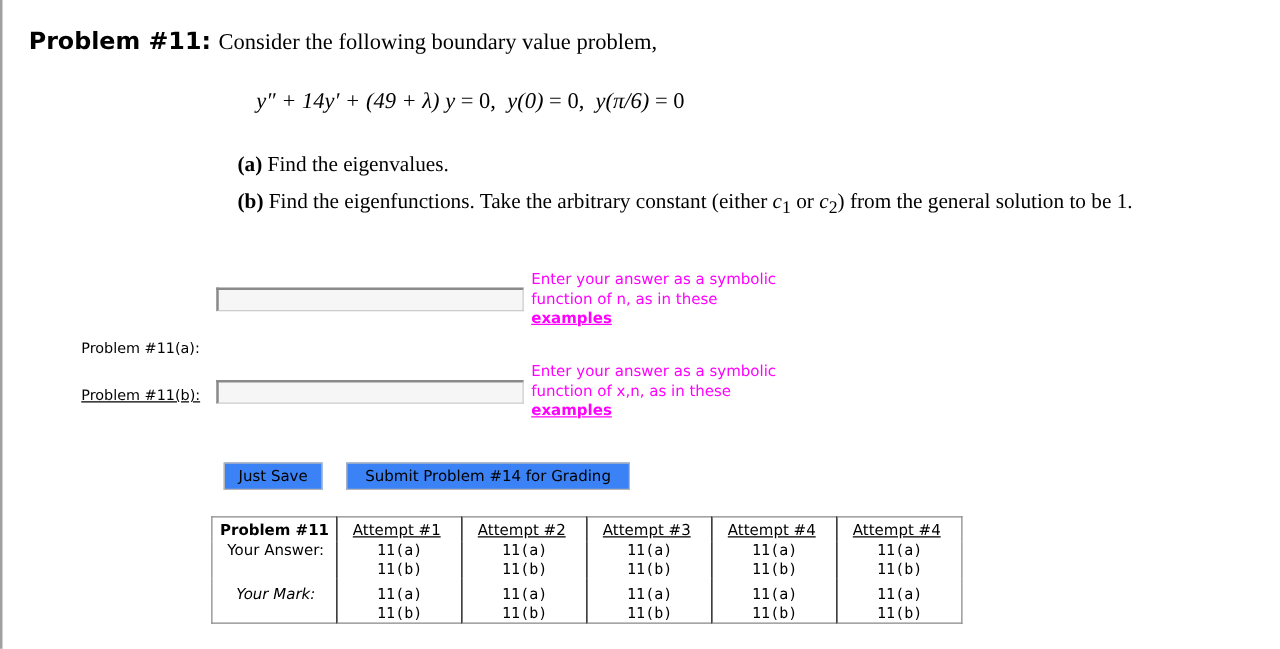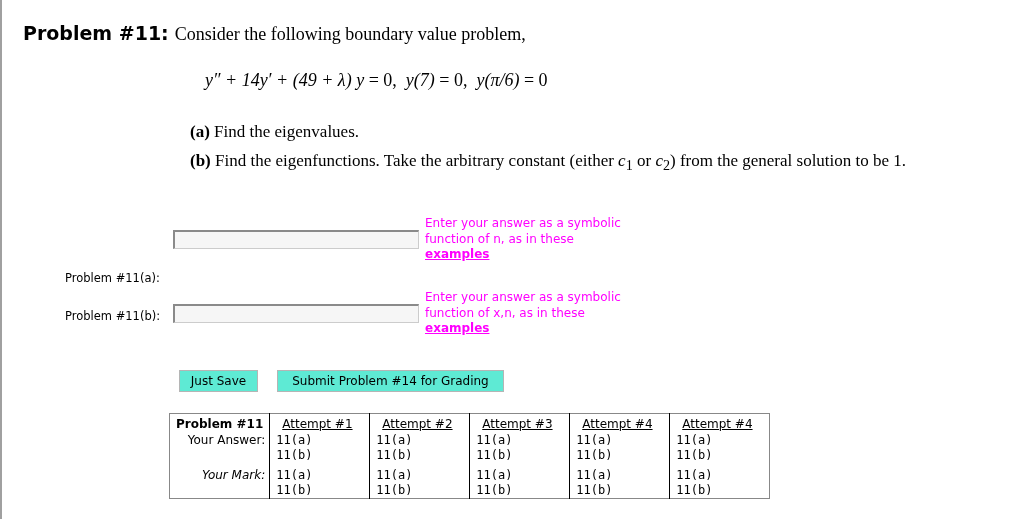--- a/index.html
+++ b/index.html
@@ -10,54 +10,54 @@
   .serif { font-family:"Liberation Serif", "DejaVu Serif", serif; }
   .intro { font-size:18px; margin-left:6px; }
   .equation { position:absolute; left:205px; top:70px; font-family:"Liberation Serif", serif; font-size:18px; white-space:nowrap; }
   .equation i { font-style:italic; }
   .part { position:absolute; left:190px; font-family:"Liberation Serif", serif; font-size:17px; white-space:nowrap; }
   .part b { font-weight:bold; }
   .part-a { top:122px; }
   .part-b { top:151px; }
   .label { position:absolute; left:65px; font-size:11.5px; font-family:"DejaVu Sans", sans-serif; }
   .label-a { top:235px;margin-top:36px; }
-  .label-b { top:309px; }
+  .label-b { top:309px;text-decoration:underline; }
   .answer-input { position:absolute; left:173px; width:246px; height:19px; border:1px solid #ccc; border-top:2px solid #8a8a8a; border-left:2px solid #8a8a8a; background:#f6f6f6; box-sizing:border-box; padding:0; }
   .input-a { top:230px; }
   .input-b { top:304px; }
   .hint { position:absolute; left:425px; font-size:12px; line-height:15.5px; color:#ff00ff; font-family:"DejaVu Sans", sans-serif; }
   .hint-a { top:216px; }
   .hint-b { top:290px; }
   .hint a { color:#ff00ff; font-weight:bold; text-decoration:underline; display:block; }
-  .btn { position:absolute; top:370px; height:22px; background:#5eead4; border:1px solid #b5b5b5; font-family:"DejaVu Sans", sans-serif; font-size:12px; padding:0 6px; box-sizing:border-box; color:#000; }
+  .btn { position:absolute; top:370px; height:22px; background:#3b82f6; border:1px solid #b5b5b5; font-family:"DejaVu Sans", sans-serif; font-size:12px; padding:0 6px; box-sizing:border-box; color:#000; }
   .btn-save { left:179px; width:79px; }
   .btn-submit { left:277px; width:227px; }
   .attempts { position:absolute; left:169px; top:413px; border-collapse:collapse; border:1px solid #888; font-family:"DejaVu Sans", sans-serif; font-size:12px; }
-  .attempts td, .attempts th { padding:0 6px; vertical-align:top; }
+  .attempts td, .attempts th { padding:0 6px; vertical-align:top;text-align:center; }
   .attempts th { font-weight:normal; text-align:left; padding-top:3px; padding-bottom:2px; }
   .attempts th.corner { font-weight:bold; text-align:right; padding-left:6px; }
   .attempts .att { border-left:1px solid #000; width:87px; }
   .attempts th.att a { color:#000; text-decoration:underline; margin-left:6px; }
   .rowlabel { text-align:right; padding-right:4px !important; }
   .mono { font-family:"DejaVu Sans Mono", monospace; font-size:12px; line-height:15px; }
   .cell { display:block; }
 </style>
 </head>
 <body>
 
 <div class="leftbar"></div>
 
 <div class="title-line">
   <span class="prob-title">Problem #11:</span><span class="serif intro">Consider the following boundary value problem,</span>
 </div>
 
 <div class="equation">
   <i>y″ + 14y′ + (49 + λ) y</i>
   <span>= 0,</span>&nbsp;
-  <i>y(7)</i>
+  <i>y(0)</i>
   <span>= 0,</span>&nbsp;
   <i>y(π/6)</i>
   <span>= 0</span>
 </div>
 
 <div class="part part-a">
   <b>(a)</b>
   <span>Find the eigenvalues.</span>
 </div>
 <div class="part part-b">

